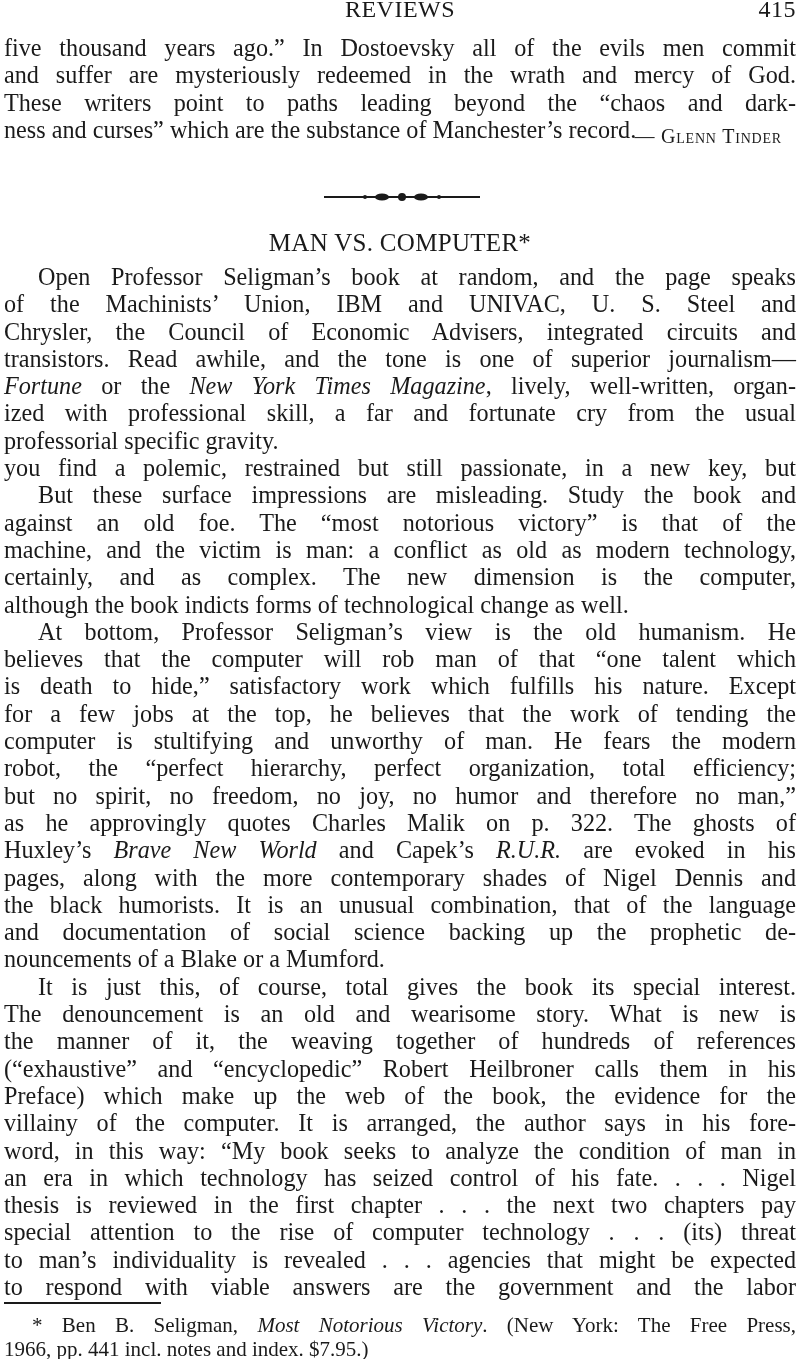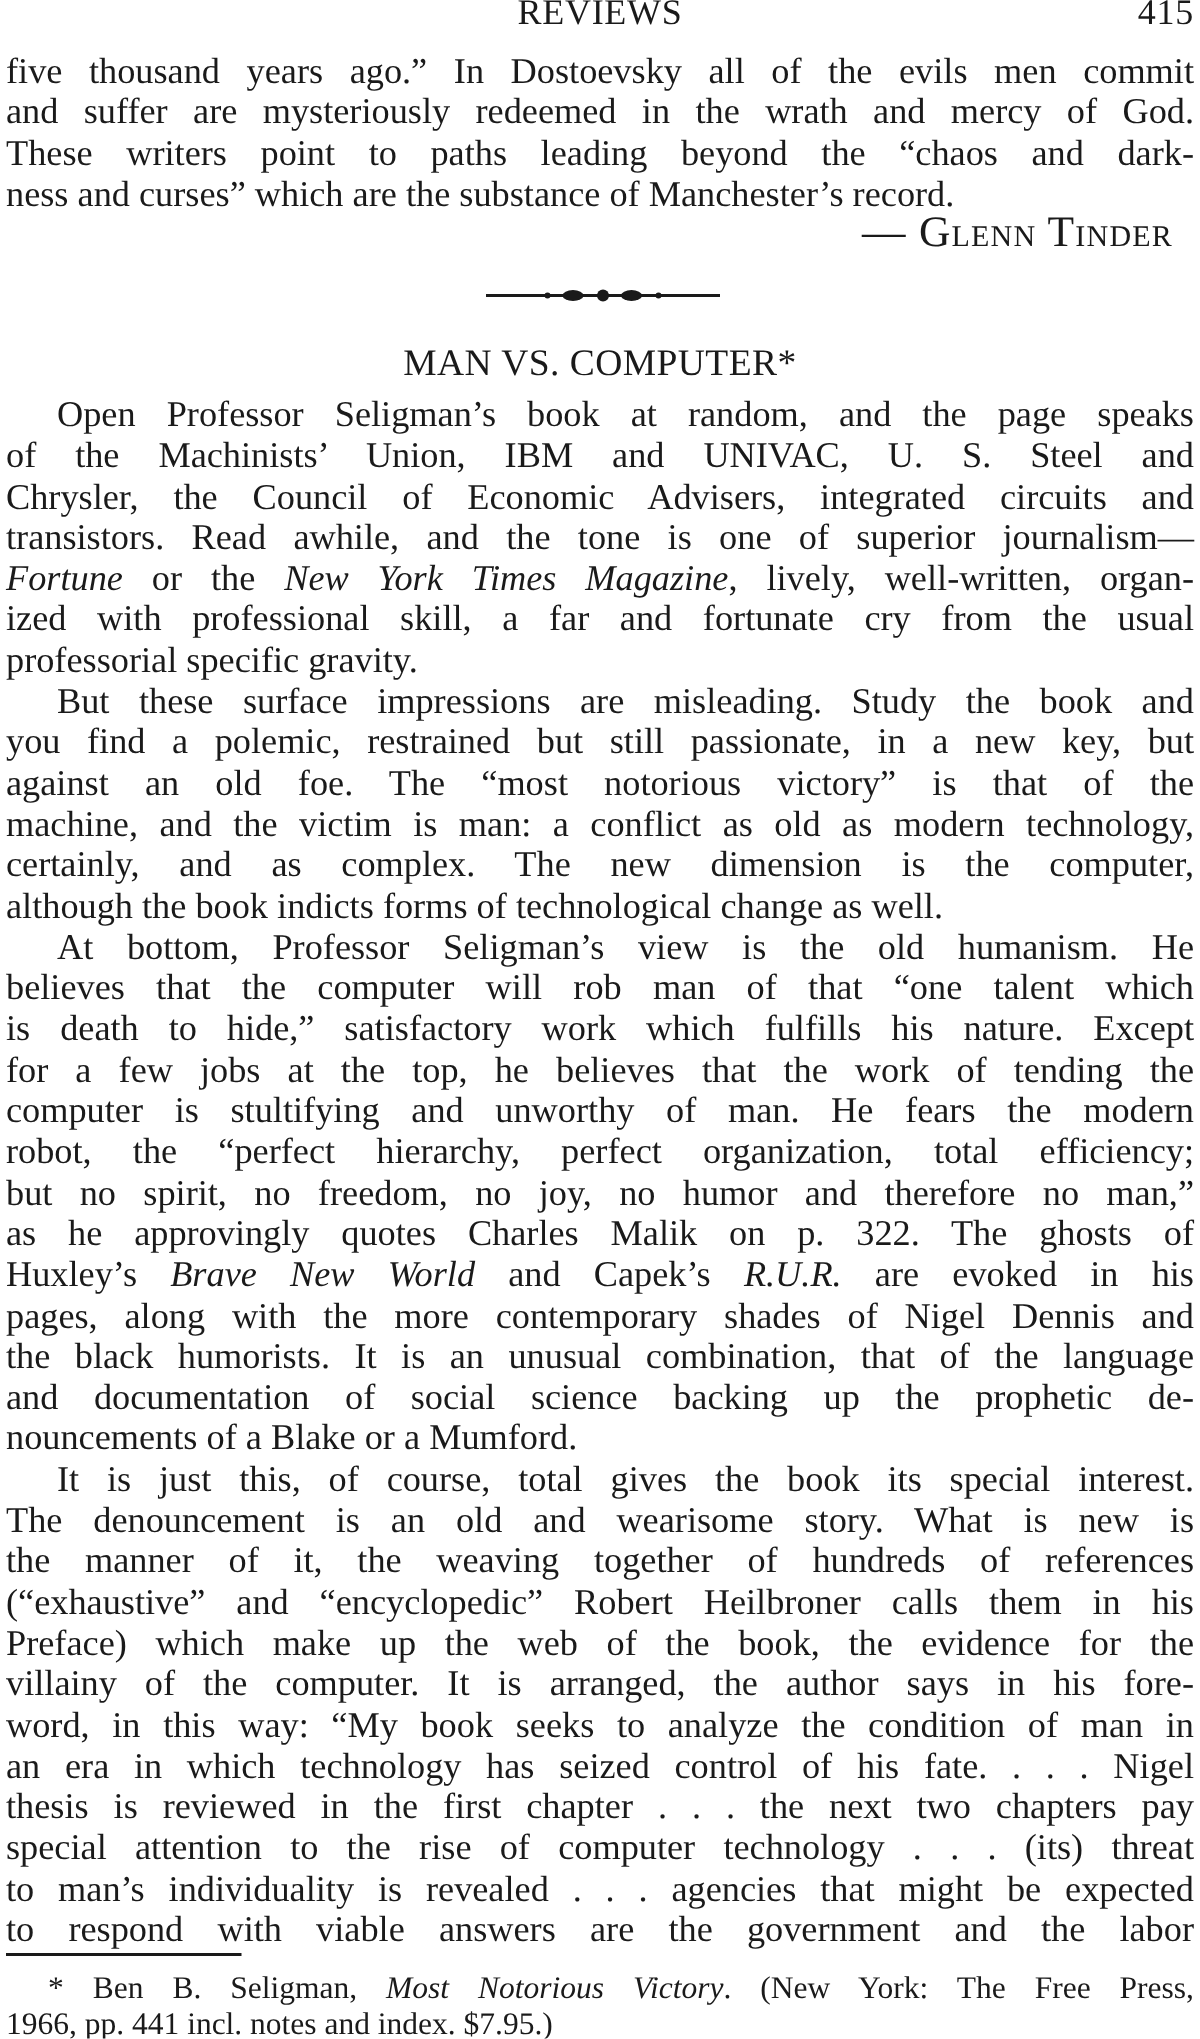--- a/index.html
+++ b/index.html
@@ -56,23 +56,23 @@
       height: 27.3px;
     }
     .line.last {
       text-align-last: left;
     }
     .line.indent {
       padding-left: 34px;
     }
     .signature {
       position: absolute;
-      top: 139px;
+      top: 125px;
       right: 14px;
-      font-size: 29px;
+      font-size: 20px;
       font-variant: small-caps;
       letter-spacing: 0.8px;
     }
     .ornament {
       position: absolute;
       top: 186px;
       left: 318px;
       width: 160px;
       height: 20px;
     }
@@ -141,22 +141,22 @@
   <div class="block" style="top:263px;">
 
     <span class="line indent">Open Professor Seligman’s book at random, and the page speaks</span>
     <span class="line">of the Machinists’ Union, IBM and UNIVAC, U. S. Steel and</span>
     <span class="line">Chrysler, the Council of Economic Advisers, integrated circuits and</span>
     <span class="line">transistors.  Read awhile, and the tone is one of superior journalism—</span>
     <span class="line"><em>Fortune</em><span> or the </span><em>New York Times Magazine</em><span>, lively, well-written, organ-</span></span>
     <span class="line">ized with professional skill, a far and fortunate cry from the usual</span>
     <span class="line last">professorial specific gravity.</span>
 
+    <span class="line">you find a polemic, restrained but still passionate, in a new key, but</span>
     <span class="line indent">But these surface impressions are misleading. Study the book and</span>
-    <span class="line">you find a polemic, restrained but still passionate, in a new key, but</span>
     <span class="line">against an old foe.  The “most notorious victory” is that of the</span>
     <span class="line">machine, and the victim is man: a conflict as old as modern technology,</span>
     <span class="line">certainly, and as complex. The new dimension is the computer,</span>
     <span class="line last">although the book indicts forms of technological change as well.</span>
 
     <span class="line indent">At bottom, Professor Seligman’s view is the old humanism. He</span>
     <span class="line">believes that the computer will rob man of that “one talent which</span>
     <span class="line">is death to hide,” satisfactory work which fulfills his nature. Except</span>
     <span class="line">for a few jobs at the top, he believes that the work of tending the</span>
     <span class="line">computer is stultifying and unworthy of man.  He fears the modern</span>

